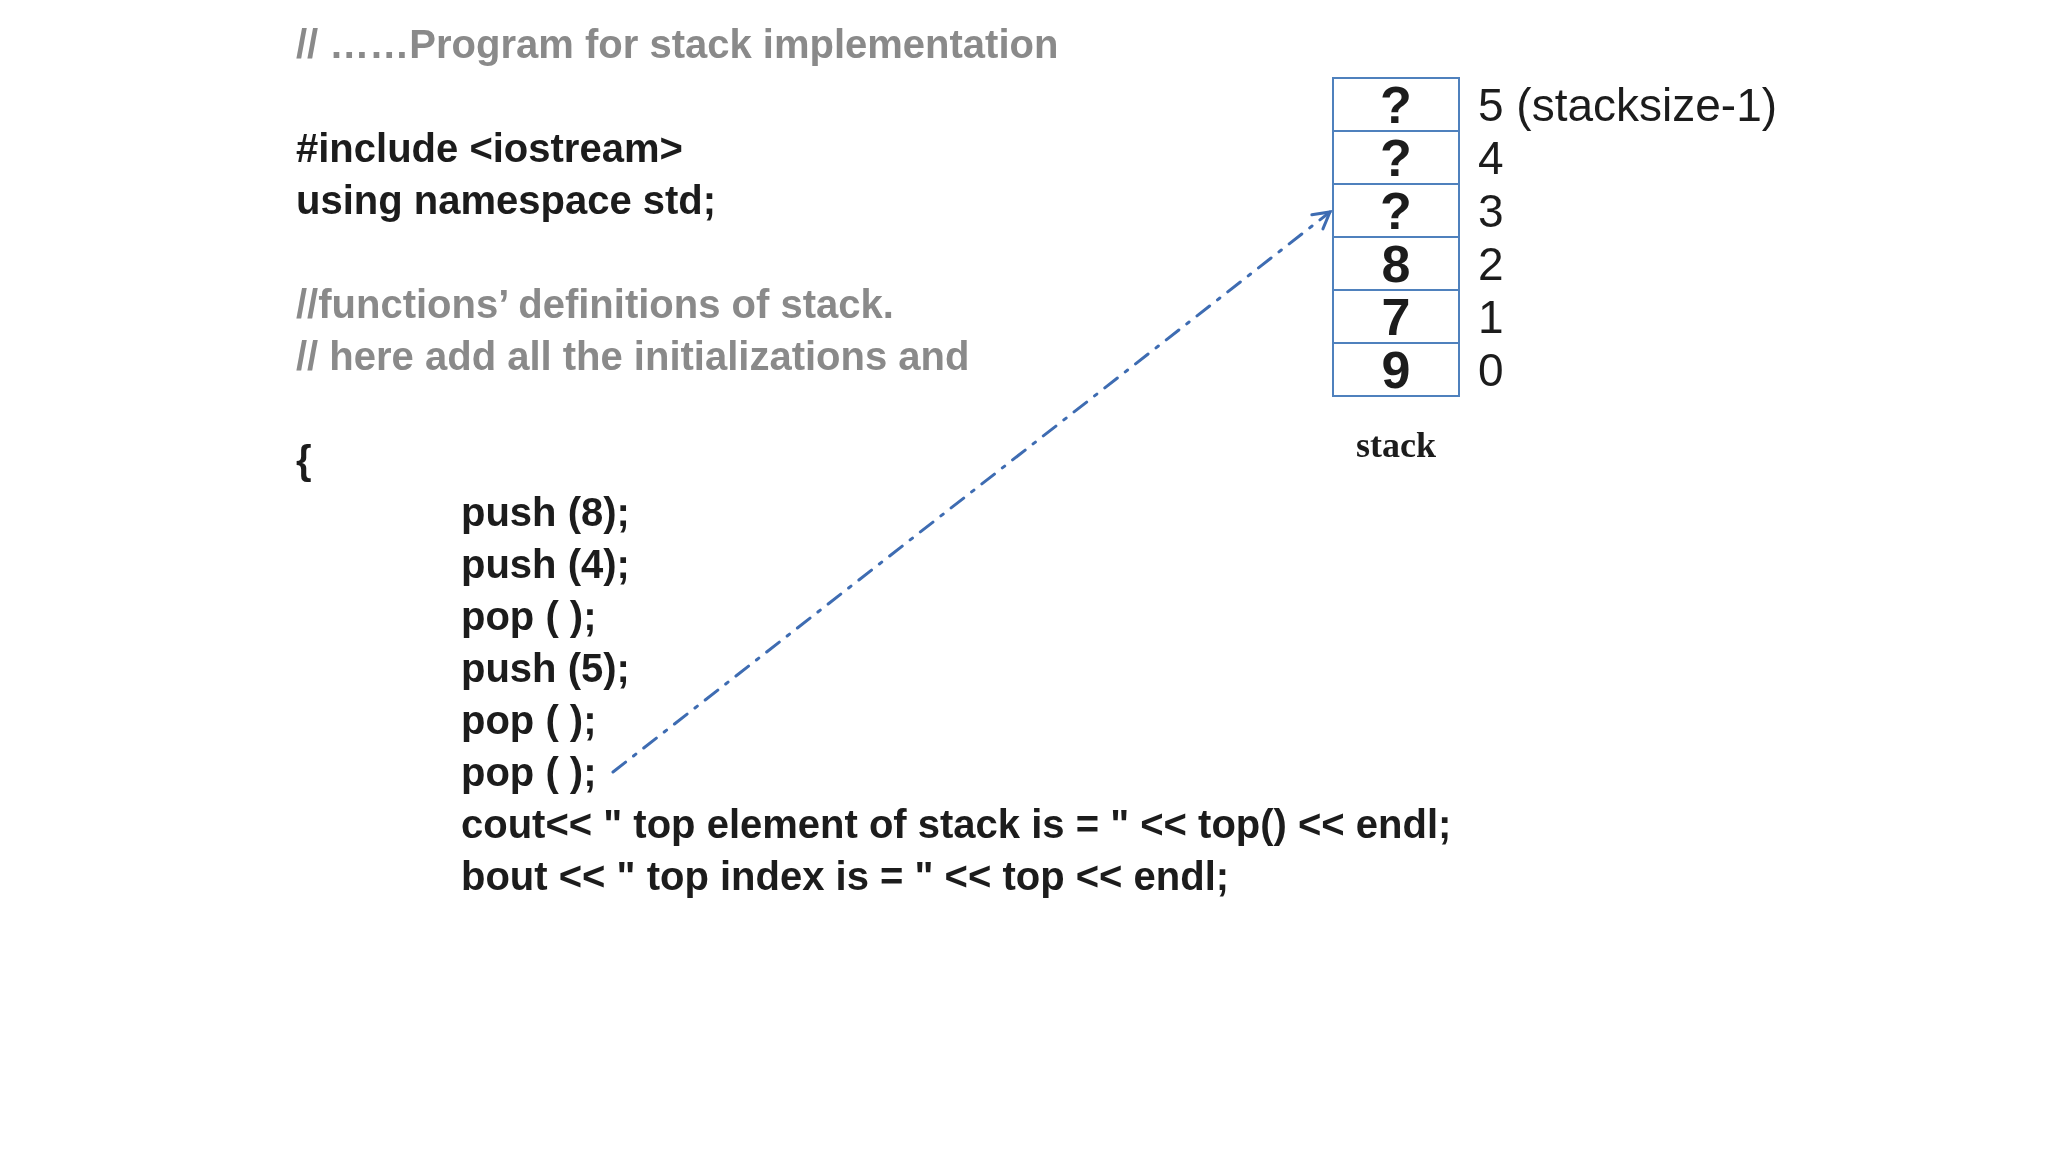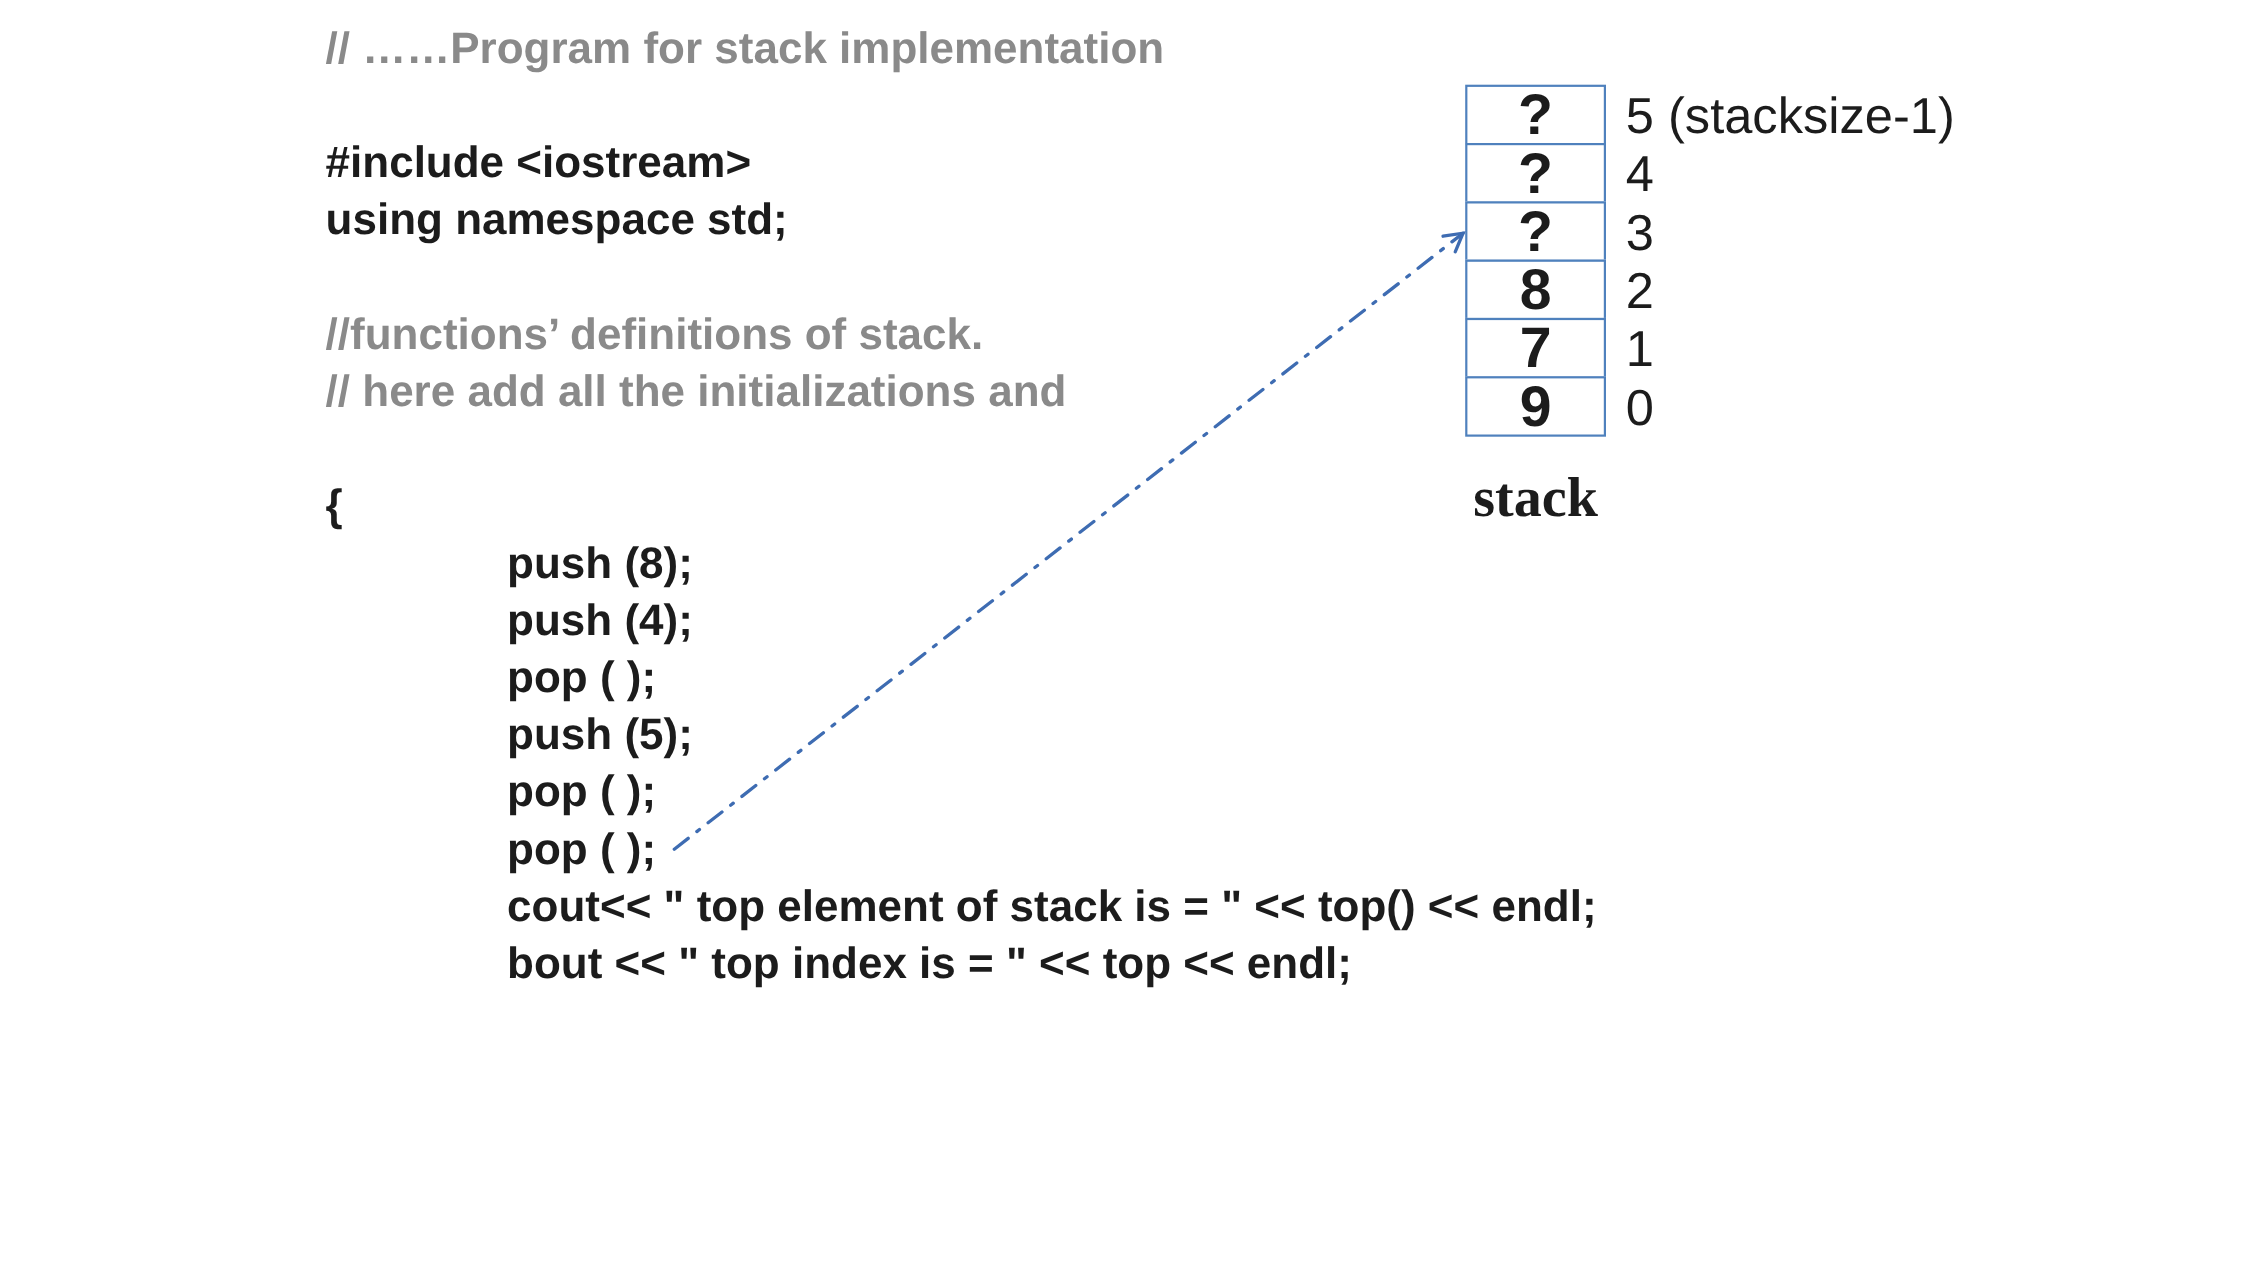--- a/index.html
+++ b/index.html
@@ -37,21 +37,21 @@
   .idx{
     margin-left:18px;
     font-size:46px;font-weight:400;
     color:var(--code-text,#1c1c1c);
     white-space:nowrap;
   }
   .stack-caption{
     position:absolute;left:1332px;top:424px;width:128px;
     text-align:center;
     font-family:"Liberation Serif",serif;
-    font-weight:700;font-size:51px;
+    font-weight:700;font-size:36px;
     color:var(--code-text,#1c1c1c);
   }
   
   .arrow-layer{position:absolute;left:0;top:0;pointer-events:none;}
   .arrow-stroke{stroke:var(--arrow,#3e6cb2);}
 </style>
 </head>
 <body>
 
 <div class="canvas">

